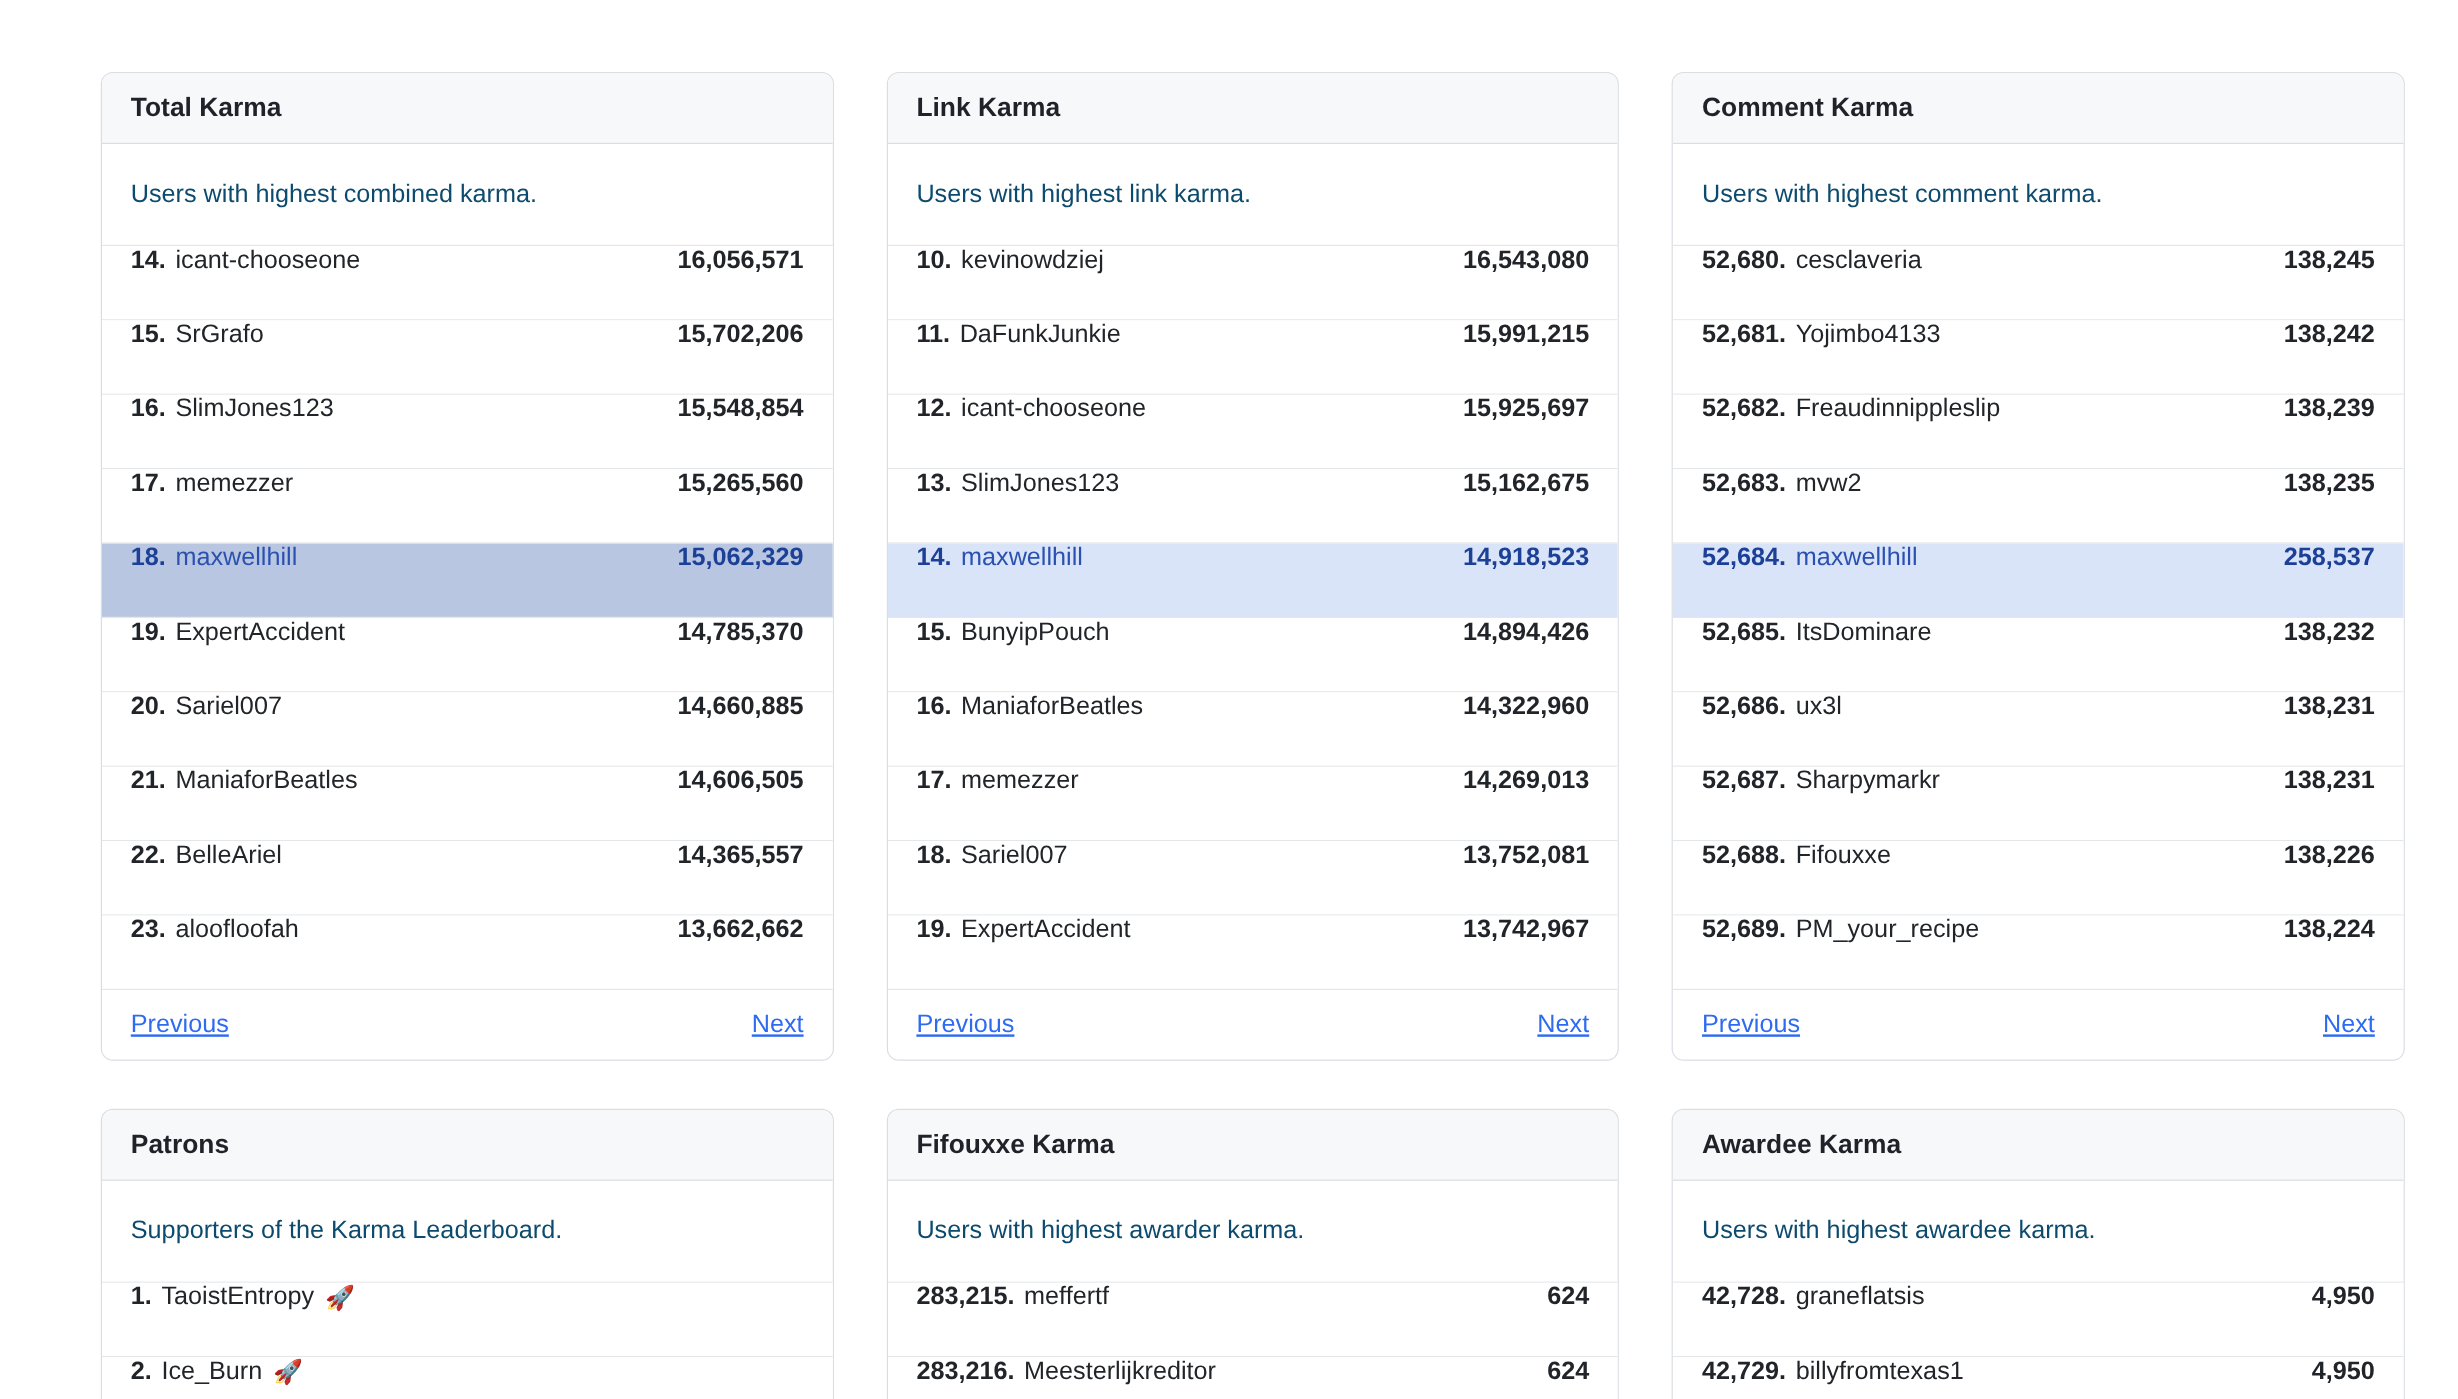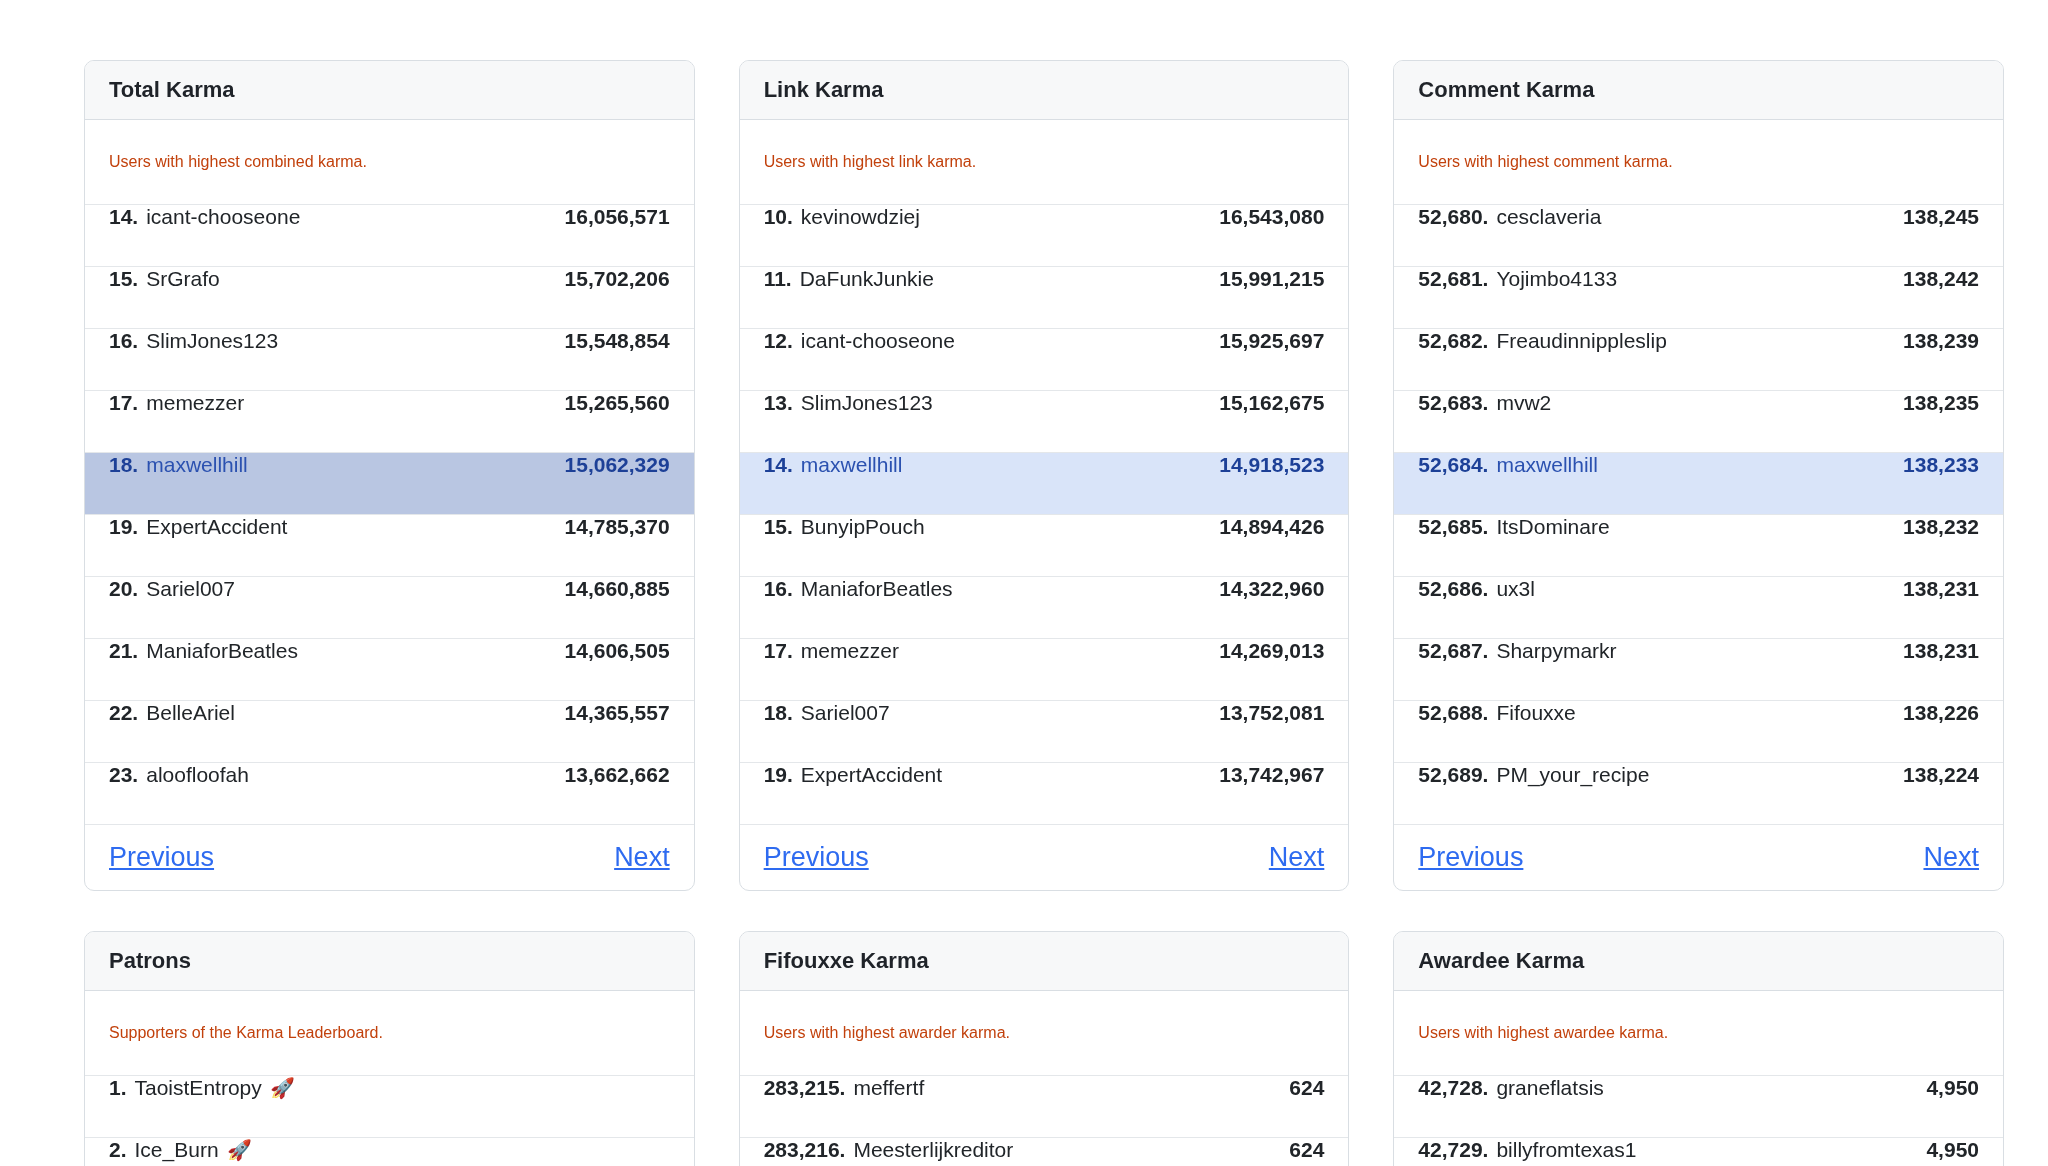--- a/index.html
+++ b/index.html
@@ -26,23 +26,23 @@
     padding:15px 24px;
   }
   .card-title {
     font-size:22px;
     line-height:28px;
     font-weight:bold;
     color:#1f2329;
   }
   .card-desc {
     padding:29px 24px;
-    font-size:16px;
+    font-size:21px;
     line-height:26px;
-    color:#c2410c;
+    color:#0c4a6e;
     border-bottom:1px solid #e4e7ea;
   }
   ul.card-list { list-style:none; }
   li.lrow {
     display:flex;
     align-items:flex-start;
     height:62px;
     padding:0 24px;
     font-size:21px;
     border-bottom:1px solid #e4e7ea;
@@ -55,21 +55,21 @@
   li.hl-strong { background:#b9c6e2; }
   li.hl-light  { background:#d9e4f9; }
   li.hl-strong .rank, li.hl-light .rank,
   li.hl-strong .value, li.hl-light .value { color:#1d4097; }
   li.hl-strong .user, li.hl-light .user { color:#2b51b0; }
   .card-footer {
     display:flex;
     justify-content:space-between;
     align-items:center;
     padding:17px 24px;
-    font-size:27px;
+    font-size:21px;
   }
   .pglink {
     color:#2e6bf0;
     text-decoration:underline;
     cursor:pointer;
   }
 </style>
 </head>
 <body>
 
@@ -269,21 +269,21 @@
     <span class="rank">52,683.</span>
     <span class="user">mvw2</span>
 
     <span class="value">138,235</span>
   </li>
 
   <li class="lrow hl-light">
     <span class="rank">52,684.</span>
     <span class="user">maxwellhill</span>
 
-    <span class="value">138,233</span>
+    <span class="value">258,537</span>
   </li>
 
   <li class="lrow">
     <span class="rank">52,685.</span>
     <span class="user">ItsDominare</span>
 
     <span class="value">138,232</span>
   </li>
 
   <li class="lrow">

